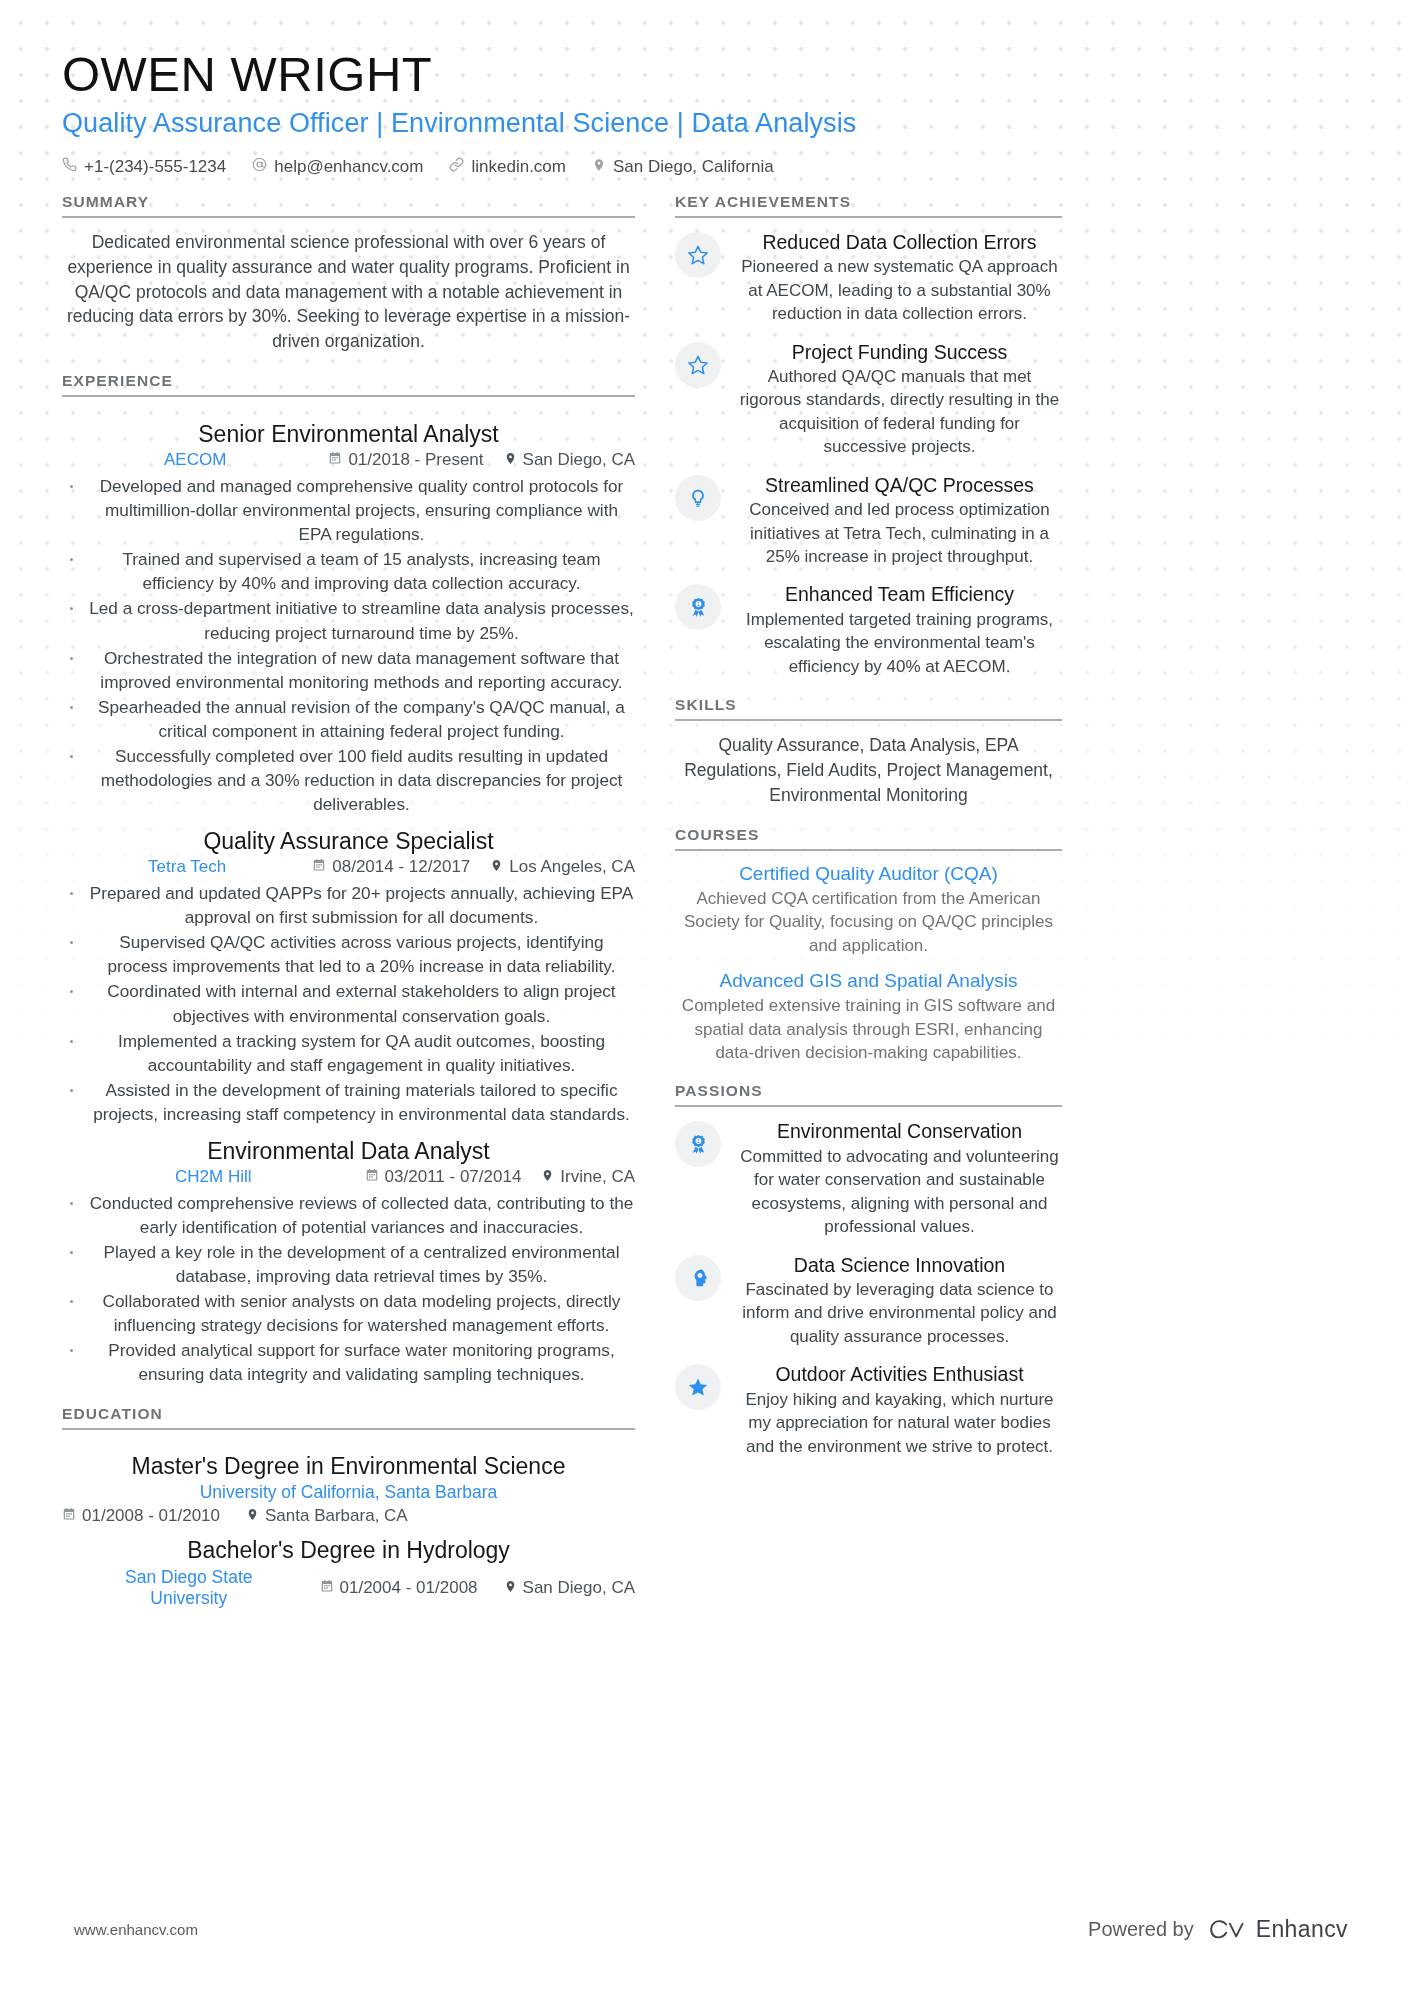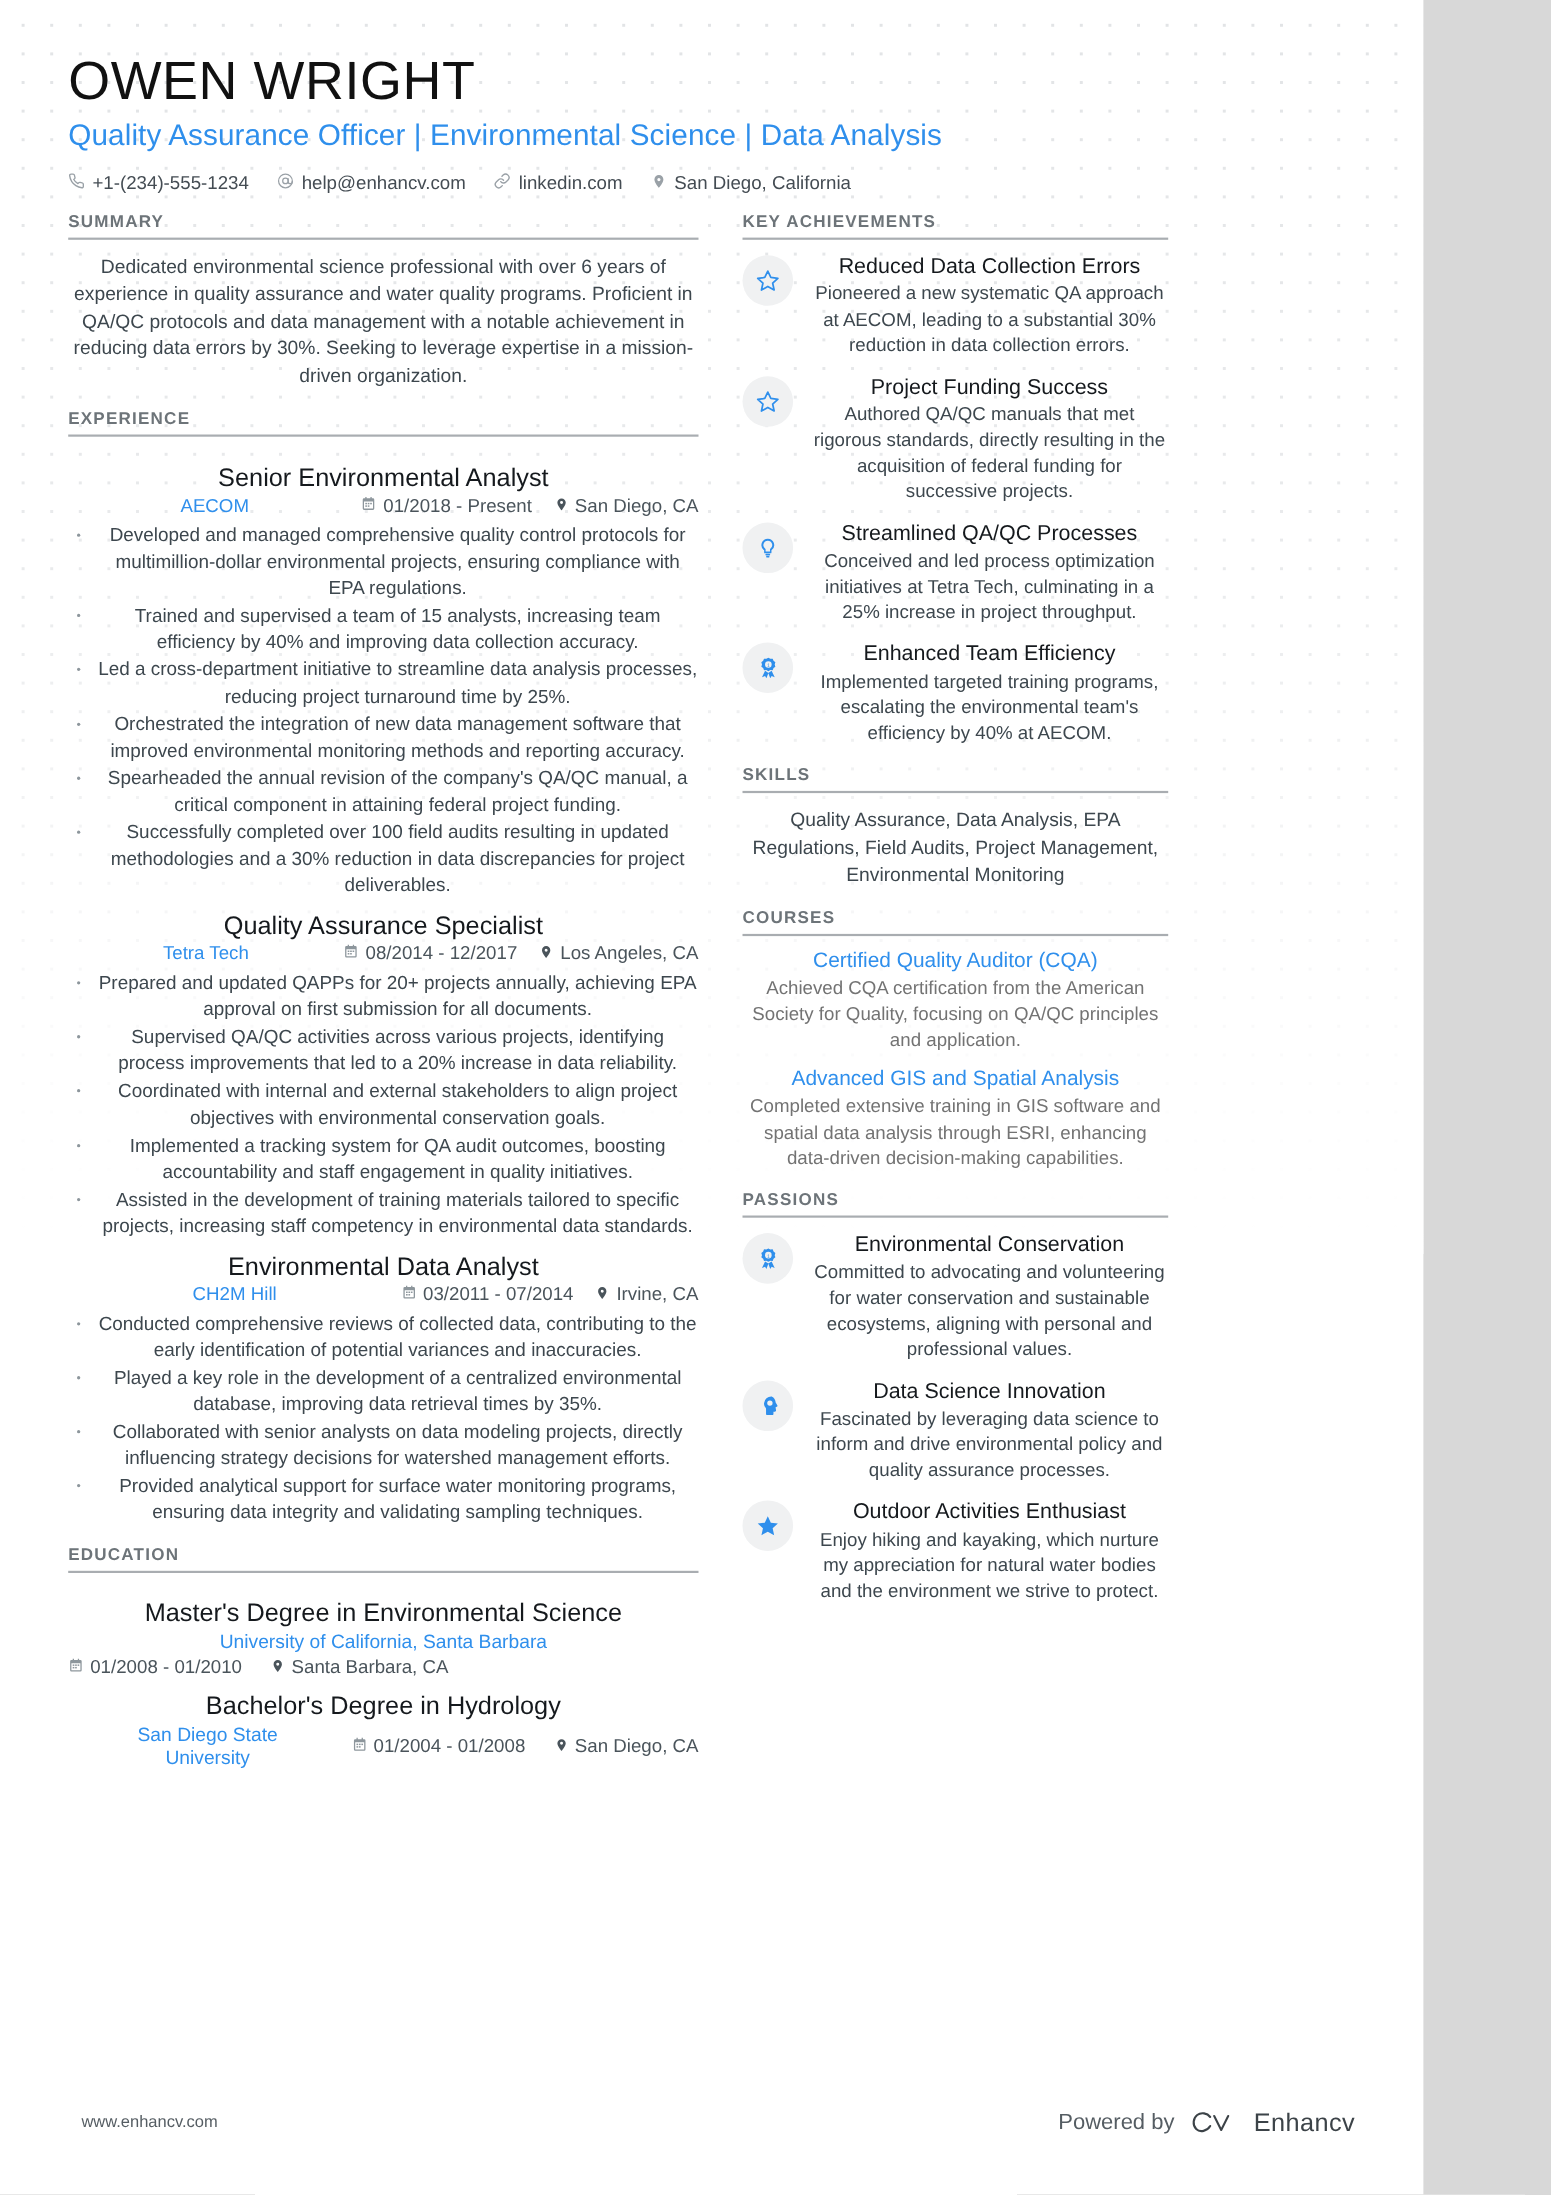--- a/index.html
+++ b/index.html
@@ -4,21 +4,21 @@
 <style>
   * { box-sizing: border-box; margin: 0; padding: 0; }
   html, body {
     width: 1410px;
     height: 1995px;
     background: #d8d8d8;
     font-family: "Liberation Sans", sans-serif;
   }
   .page {
     position: relative;
-    width: 1294px;
+    width: 1410px;
     height: 1995px;
     background: #ffffff;
     overflow: hidden;
   }
   
   .dot-pattern {
     position: absolute;
     left: 0; top: 0;
     width: 1410px; height: 1140px;
     background-image: radial-gradient(#e2e4e6 1.6px, transparent 1.7px);
@@ -189,21 +189,21 @@
     position: absolute;
     left: 74px; right: 62px;
     bottom: 52px;
     display: flex;
     align-items: center;
     justify-content: space-between;
   }
   .footer-url { font-size: 15px; color: #555d63; }
   .footer-right { display: flex; align-items: center; gap: 14px; }
   .powered { font-size: 20px; color: #555d63; }
-  .brand { display: flex; align-items: center; gap: 18px; }
+  .brand { display: flex; align-items: center; gap: 8px; }
   .brand-name { font-size: 23px; color: #3c4348; letter-spacing: 0.4px; }
 </style>
 </head>
 <body>
 
 <div class="page">
   <div class="dot-pattern"></div>
   <div class="dot-mask"></div>
 
   <div class="content">

